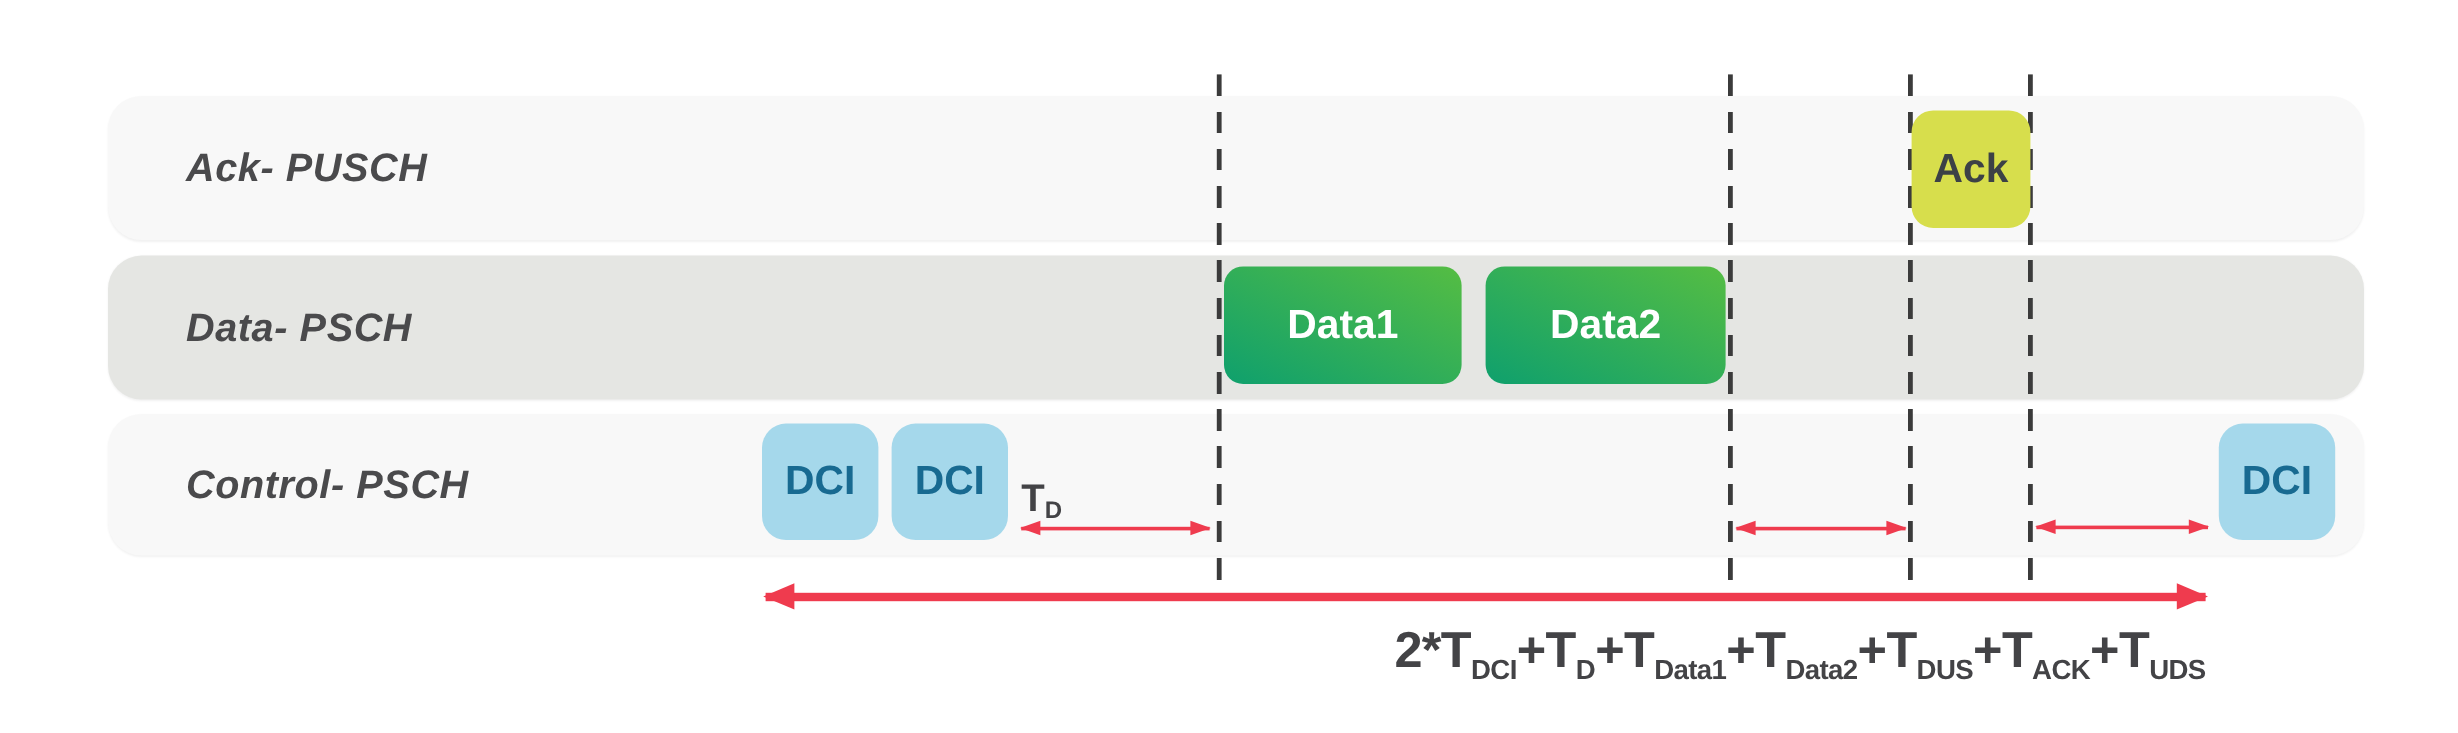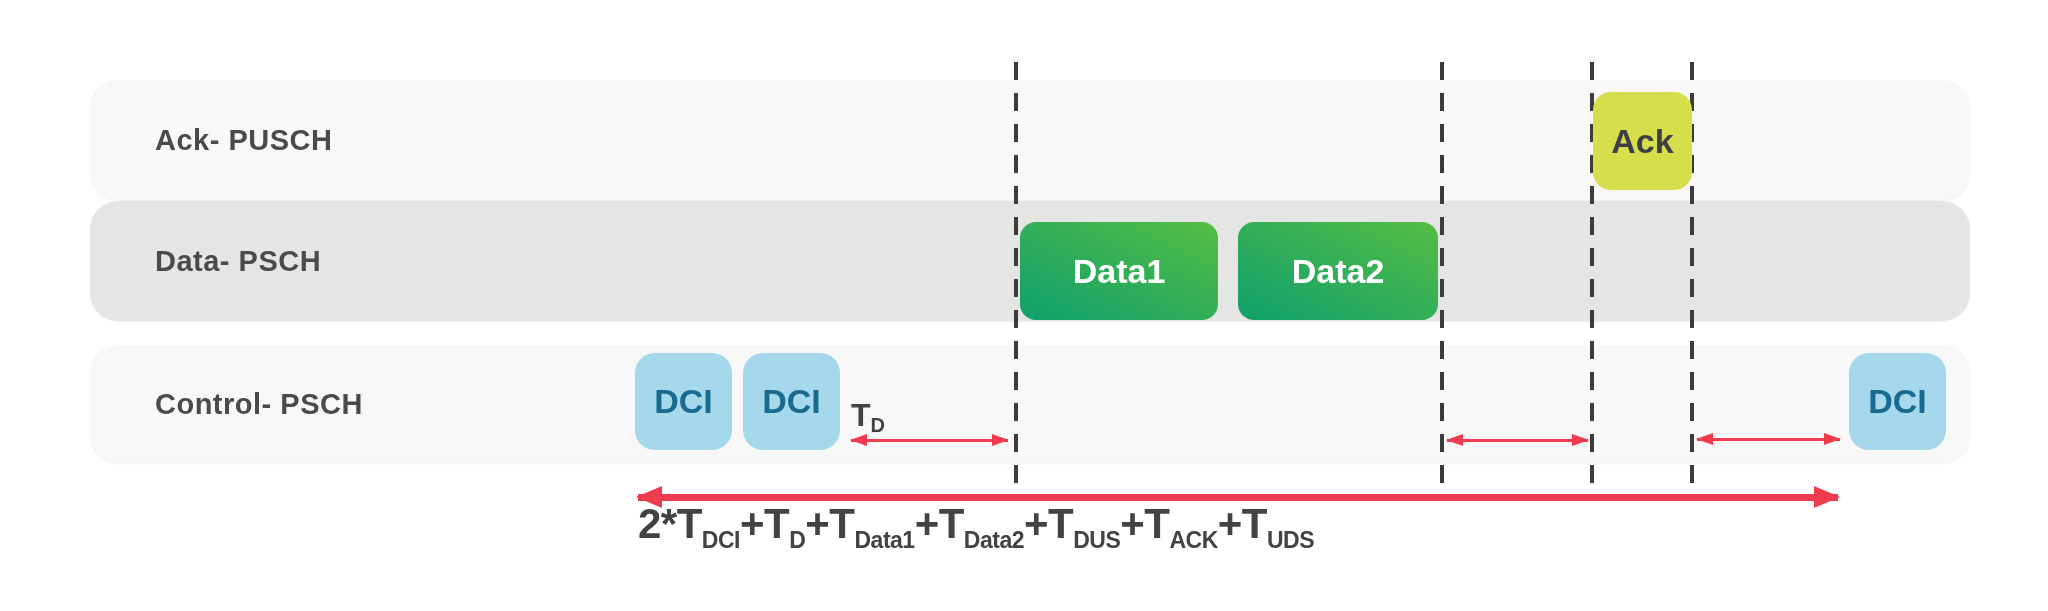--- a/index.html
+++ b/index.html
@@ -22,27 +22,28 @@
     display: flex;
     align-items: center;
     padding-left: 65px;
     box-sizing: border-box;
     z-index: 1;
     box-shadow: 0 1px 2px rgba(0,0,0,0.06);
   }
   .lane-light { background: var(--lane-light, #f8f8f8); }
   .lane-gray  { background: var(--lane-gray, #e5e6e3); }
   .lane-ack     { top: 80px; }
-  .lane-data    { top: 201px; }
+  .lane-data    { top: 213px; }
   .lane-control { top: 345px; height: 118px; }
   .lane-label {
-    font-size: 29px;
+    font-size: 33px;
     font-weight: bold;
     color: var(--label-gray, #4a4a4c);
     letter-spacing: 0.5px;
+    font-style: italic;
   }
 
   
   .vdash {
     position: absolute;
     top: 62px;
     height: 422px;
     width: 4px;
     z-index: 2;
     background: repeating-linear-gradient(
@@ -151,22 +152,22 @@
     font-size: 20px;
     font-weight: bold;
     vertical-align: -6px;
     letter-spacing: 0;
   }
 
   
   .formula {
     position: absolute;
     z-index: 4;
-    left: 638px; top: 500px; width: 1200px;
-    text-align: left;
+    left: 638px; top: 518px; width: 1200px;
+    text-align: right;
     color: var(--formula-gray, #434346);
     font-weight: bold;
     font-size: 42px;
     letter-spacing: -0.5px;
     white-space: nowrap;
   }
   .formula .f-sub {
     font-size: 23px;
     vertical-align: -10px;
     letter-spacing: -0.5px;

